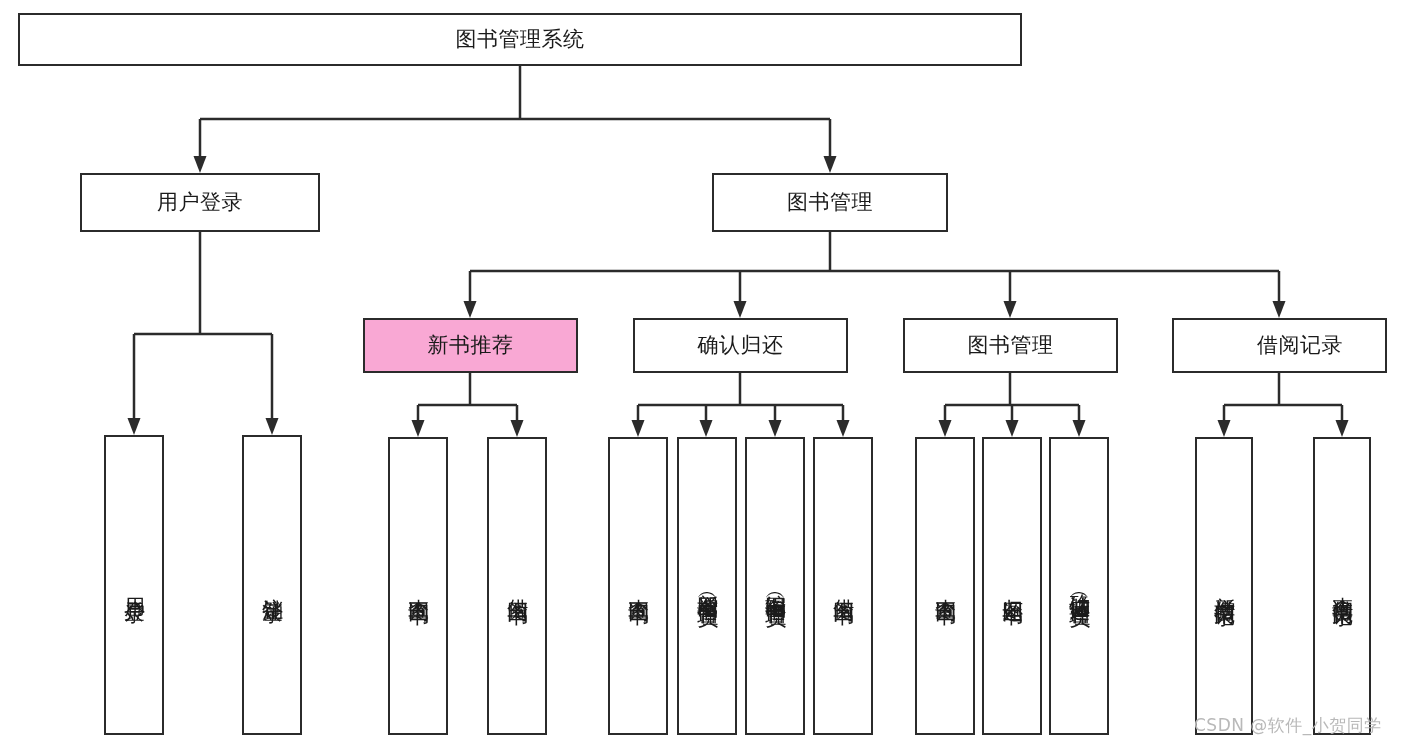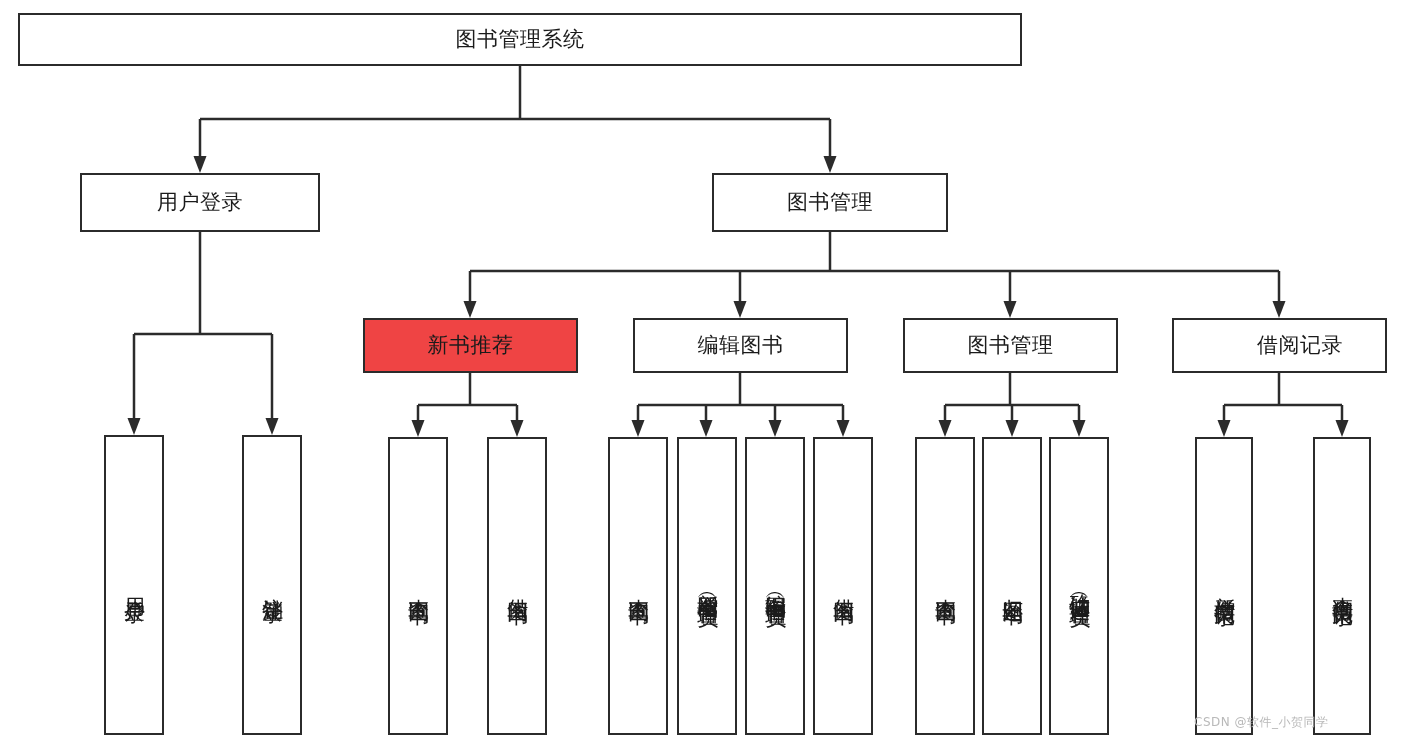--- a/index.html
+++ b/index.html
@@ -53,21 +53,21 @@
   .connector-layer {
     position: absolute;
     left: 0;
     top: 0;
     width: 1405px;
     height: 747px;
     pointer-events: none;
   }
   .watermark {
     position: absolute;
-    font-size: 12px;
+    font-size: 17px;
     color: #b9b9b9;
     white-space: nowrap;
     letter-spacing: 0.5px;
   }
 </style>
 </head>
 <body>
 
 <div id="diagram-root">
 
@@ -129,25 +129,25 @@
   <div id="nodes-layer">
       <div class="node-box" style="left: 18px; top: 13px; width: 1004px; height: 53px; border-color: rgb(43, 43, 43); background: rgb(255, 255, 255);">
         <span class="node-label-h" style="color: rgb(27, 27, 27);">图书管理系统</span>
       </div>
       <div class="node-box" style="left: 80px; top: 173px; width: 240px; height: 59px; border-color: rgb(43, 43, 43); background: rgb(255, 255, 255);">
         <span class="node-label-h" style="color: rgb(27, 27, 27);">用户登录</span>
       </div>
       <div class="node-box" style="left: 712px; top: 173px; width: 236px; height: 59px; border-color: rgb(43, 43, 43); background: rgb(255, 255, 255);">
         <span class="node-label-h" style="color: rgb(27, 27, 27);">图书管理</span>
       </div>
-      <div class="node-box" style="left: 363px; top: 318px; width: 215px; height: 55px; border-color: rgb(43, 43, 43); background: #ef4444;">
+      <div class="node-box" style="left: 363px; top: 318px; width: 215px; height: 55px; border-color: rgb(43, 43, 43); background: #f9a8d4;">
         <span class="node-label-h" style="color: rgb(27, 27, 27);">新书推荐</span>
       </div>
       <div class="node-box" style="left: 633px; top: 318px; width: 215px; height: 55px; border-color: rgb(43, 43, 43); background: rgb(255, 255, 255);">
-        <span class="node-label-h" style="color: rgb(27, 27, 27);">编辑图书</span>
+        <span class="node-label-h" style="color: rgb(27, 27, 27);">确认归还</span>
       </div>
       <div class="node-box" style="left: 903px; top: 318px; width: 215px; height: 55px; border-color: rgb(43, 43, 43); background: rgb(255, 255, 255);">
         <span class="node-label-h" style="color: rgb(27, 27, 27);">图书管理</span>
       </div>
       <div class="node-box" style="left: 1172px; top: 318px; width: 215px; height: 55px; border-color: rgb(43, 43, 43); background: rgb(255, 255, 255); padding-left: 41px;">
         <span class="node-label-h" style="color: rgb(27, 27, 27);">借阅记录</span>
       </div>
       <div class="node-box" style="left: 104px; top: 435px; width: 60px; height: 300px; border-color: rgb(43, 43, 43); background: rgb(255, 255, 255);">
         <span class="node-label-v" style="color: rgb(27, 27, 27);">用户登录</span>
       </div>

